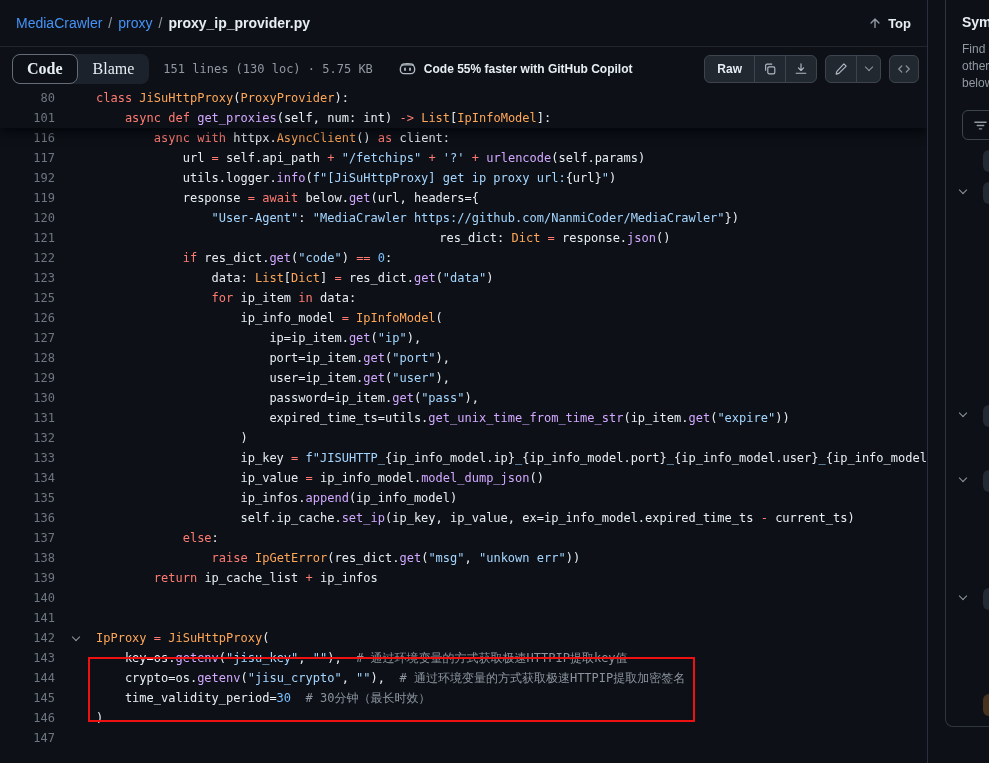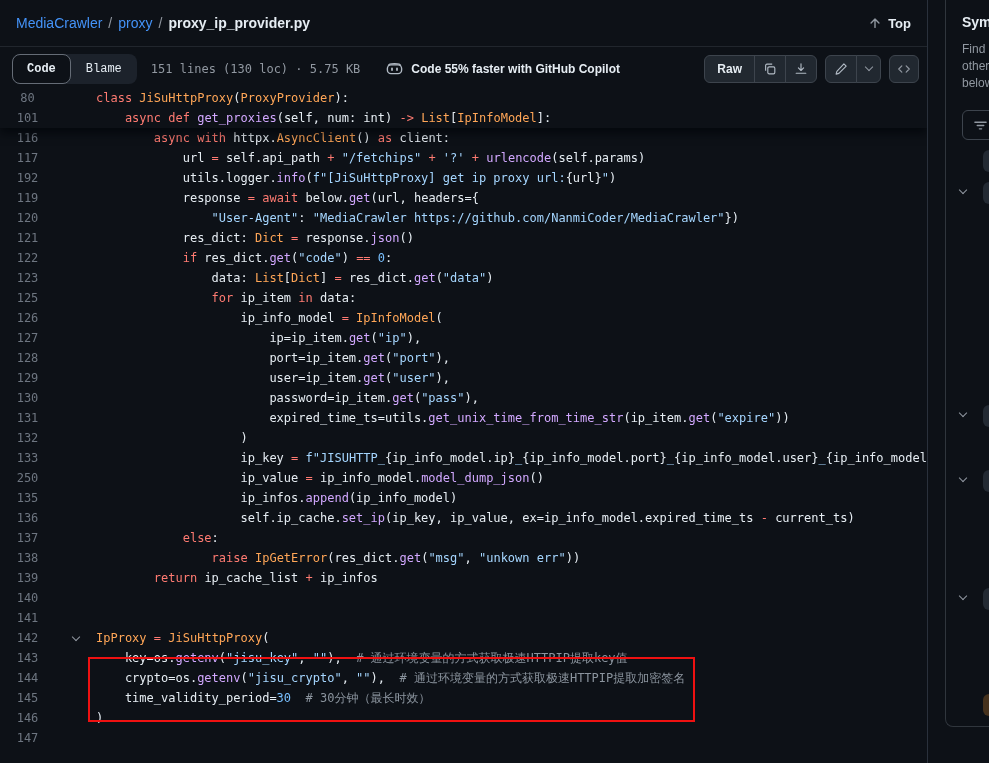--- a/index.html
+++ b/index.html
@@ -21,22 +21,22 @@
   .breadcrumb{font-size:14px;display:flex;align-items:center;white-space:nowrap}
   .breadcrumb a{color:var(--accent_link);text-decoration:none;cursor:pointer}
   .breadcrumb .sep{color:#9198a1;margin:0 6px}
   .breadcrumb .file{font-weight:700;color:var(--text)}
   .top-link{display:flex;align-items:center;gap:6px;font-size:13px;font-weight:600;
     color:var(--text);cursor:pointer}
   .top-link svg{color:#9198a1}
   .toolbar{height:44px;display:flex;align-items:center;padding:0 8px 0 12px;
     border-bottom:1px solid var(--border)}
   .seg{background:#1c222b;border-radius:8px;display:flex;flex:none}
-  .seg-btn{height:30px;padding:0 14px;font-size:12px;color:var(--text);background:transparent;
-    border:1px solid transparent;border-radius:8px;cursor:pointer;font-family:Liberation Mono, monospace}
+  .seg-btn{height:30px;padding:0 14px;font-size:16px;color:var(--text);background:transparent;
+    border:1px solid transparent;border-radius:8px;cursor:pointer;font-family:Liberation Serif, serif}
   .seg-btn.active{background:#0d1117;border-color:#656c76;font-weight:700}
   .fileinfo{font-family:"DejaVu Sans Mono",monospace;font-size:12px;color:#9198a1;margin-left:14px;white-space:nowrap}
   .copilot{display:flex;align-items:center;gap:8px;margin-left:26px;font-size:12px;
     font-weight:600;color:var(--text);white-space:nowrap}
   .copilot svg{color:#b1bac4}
   .actions{margin-left:auto;display:flex;align-items:center;gap:8px}
   .btn-group{display:flex}
   .gbtn{height:28px;background:#212830;border:1px solid #3d444d;color:var(--text);
     font-size:12px;font-weight:600;display:flex;align-items:center;justify-content:center;
     cursor:pointer;font-family:inherit;padding:0}
@@ -45,21 +45,21 @@
   .btn-group .gbtn:last-child{border-radius:0 6px 6px 0}
   .gbtn.raw{padding:0 12px}
   .gbtn.icon{width:32px;color:#b1bac4}
   .gbtn.narrow{width:25px}
   .gbtn.solo{border-radius:6px;width:30px;color:#9198a1}
   
   .code-area{position:absolute;top:88px;left:0;width:927px;height:675px;overflow:hidden;
     font-family:"DejaVu Sans Mono",monospace;font-size:12px}
   .code-lines{position:absolute;top:40px;left:0;right:0}
   .crow{display:flex;height:20px;line-height:20px}
-  .ln{width:55px;flex:none;text-align:center;color:var(--line_number);cursor:pointer}
+  .ln{width:55px;flex:none;text-align:right;color:var(--line_number);cursor:pointer}
   .fold{width:41px;flex:none;display:flex;align-items:center;justify-content:center}
   .src{flex:1;white-space:pre;overflow:hidden}
   .sticky{position:absolute;top:0;left:0;right:0;background:#0d1117;
     box-shadow:0 5px 9px rgba(1,4,9,.7)}
   .annotation{position:absolute;left:88px;top:569px;width:607px;height:65px;
     border:2px solid var(--annotation);z-index:6;pointer-events:none}
   .tk-k{color:var(--keyword)} .tk-t{color:var(--type)} .tk-f{color:var(--function)}
   .tk-s{color:var(--string)} .tk-n{color:var(--number)} .tk-c{color:var(--comment)}
   .tk-d{color:var(--text)}
   
@@ -170,21 +170,21 @@
           <span class="src" style="padding-left: 12ch;"><span class="tk-d">response </span><span class="tk-k">=</span><span class="tk-d"> </span><span class="tk-k">await</span><span class="tk-d"> below.</span><span class="tk-f">get</span><span class="tk-d">(url, headers={</span></span>
         </div>
         <div class="crow">
           <span class="ln">120</span>
           <span class="fold"></span>
           <span class="src" style="padding-left: 16ch;"><span class="tk-s">"User-Agent"</span><span class="tk-d">: </span><span class="tk-s">"MediaCrawler https://github.com/NanmiCoder/MediaCrawler"</span><span class="tk-d">})</span></span>
         </div>
         <div class="crow">
           <span class="ln">121</span>
           <span class="fold"></span>
-          <span class="src" style="padding-left: 12ch;"><span class="tk-d">res_dict: </span><span class="tk-t">Dict</span><span class="tk-d"> </span><span class="tk-k">=</span><span class="tk-d"> response.</span><span class="tk-f">json</span><span class="tk-d">()</span></span>
+          <span class="src" style="padding-left: 12ch; text-align: center;"><span class="tk-d">res_dict: </span><span class="tk-t">Dict</span><span class="tk-d"> </span><span class="tk-k">=</span><span class="tk-d"> response.</span><span class="tk-f">json</span><span class="tk-d">()</span></span>
         </div>
         <div class="crow">
           <span class="ln">122</span>
           <span class="fold"></span>
           <span class="src" style="padding-left: 12ch;"><span class="tk-k">if</span><span class="tk-d"> res_dict.</span><span class="tk-f">get</span><span class="tk-d">(</span><span class="tk-s">"code"</span><span class="tk-d">) </span><span class="tk-k">==</span><span class="tk-d"> </span><span class="tk-n">0</span><span class="tk-d">:</span></span>
         </div>
         <div class="crow">
           <span class="ln">123</span>
           <span class="fold"></span>
           <span class="src" style="padding-left: 16ch;"><span class="tk-d">data: </span><span class="tk-t">List</span><span class="tk-d">[</span><span class="tk-t">Dict</span><span class="tk-d">] </span><span class="tk-k">=</span><span class="tk-d"> res_dict.</span><span class="tk-f">get</span><span class="tk-d">(</span><span class="tk-s">"data"</span><span class="tk-d">)</span></span>
@@ -228,21 +228,21 @@
           <span class="ln">132</span>
           <span class="fold"></span>
           <span class="src" style="padding-left: 20ch;"><span class="tk-d">)</span></span>
         </div>
         <div class="crow">
           <span class="ln">133</span>
           <span class="fold"></span>
           <span class="src" style="padding-left: 20ch;"><span class="tk-d">ip_key </span><span class="tk-k">=</span><span class="tk-d"> </span><span class="tk-s">f"JISUHTTP_</span><span class="tk-d">{ip_info_model.ip}</span><span class="tk-s">_</span><span class="tk-d">{ip_info_model.port}</span><span class="tk-s">_</span><span class="tk-d">{ip_info_model.user}</span><span class="tk-s">_</span><span class="tk-d">{ip_info_model</span></span>
         </div>
         <div class="crow">
-          <span class="ln">250</span>
+          <span class="ln">134</span>
           <span class="fold"></span>
           <span class="src" style="padding-left: 20ch;"><span class="tk-d">ip_value </span><span class="tk-k">=</span><span class="tk-d"> ip_info_model.</span><span class="tk-f">model_dump_json</span><span class="tk-d">()</span></span>
         </div>
         <div class="crow">
           <span class="ln">135</span>
           <span class="fold"></span>
           <span class="src" style="padding-left: 20ch;"><span class="tk-d">ip_infos.</span><span class="tk-f">append</span><span class="tk-d">(ip_info_model)</span></span>
         </div>
         <div class="crow">
           <span class="ln">136</span>

